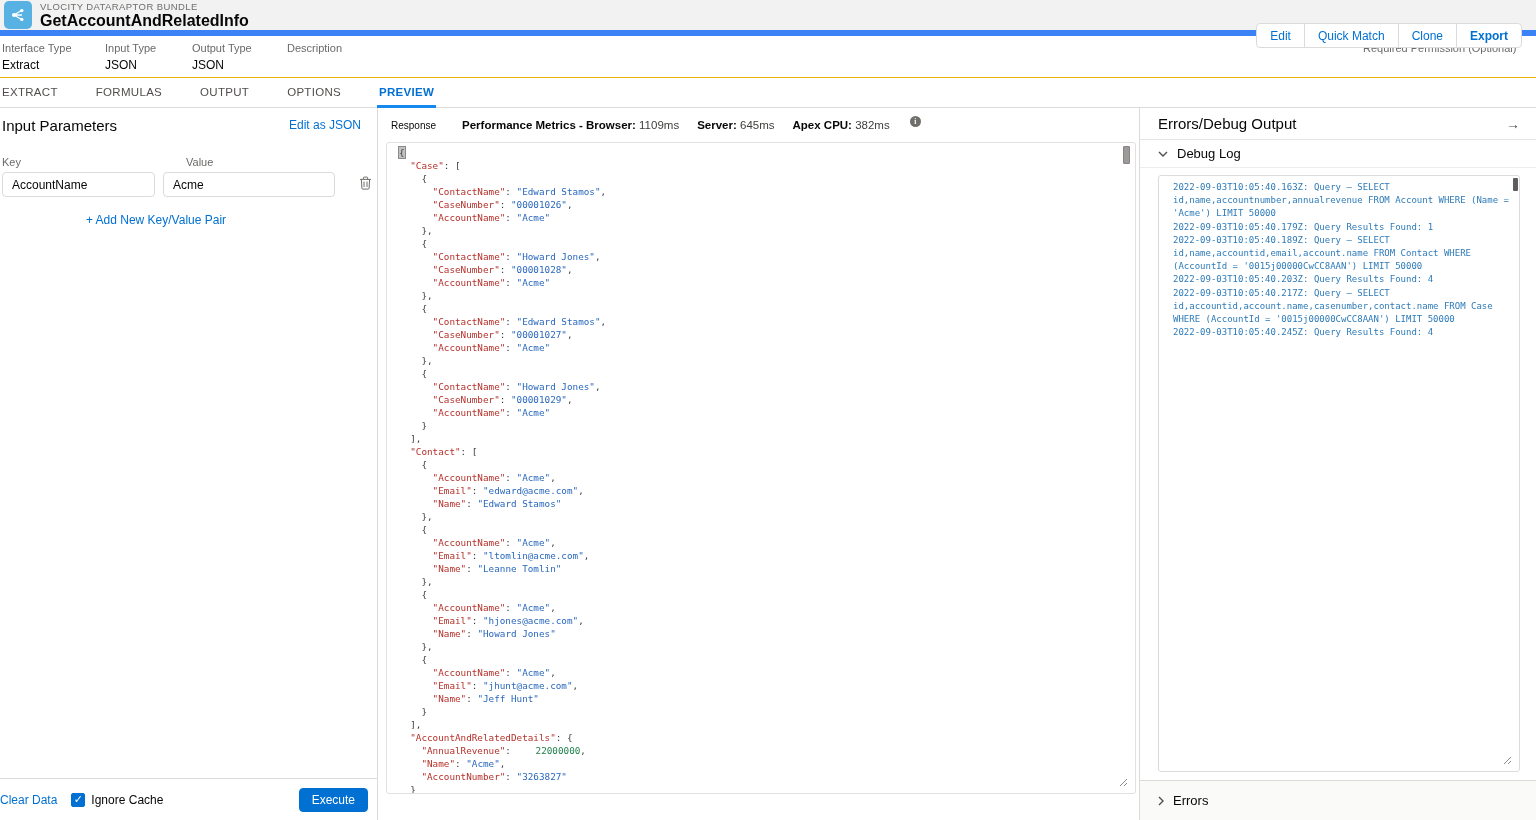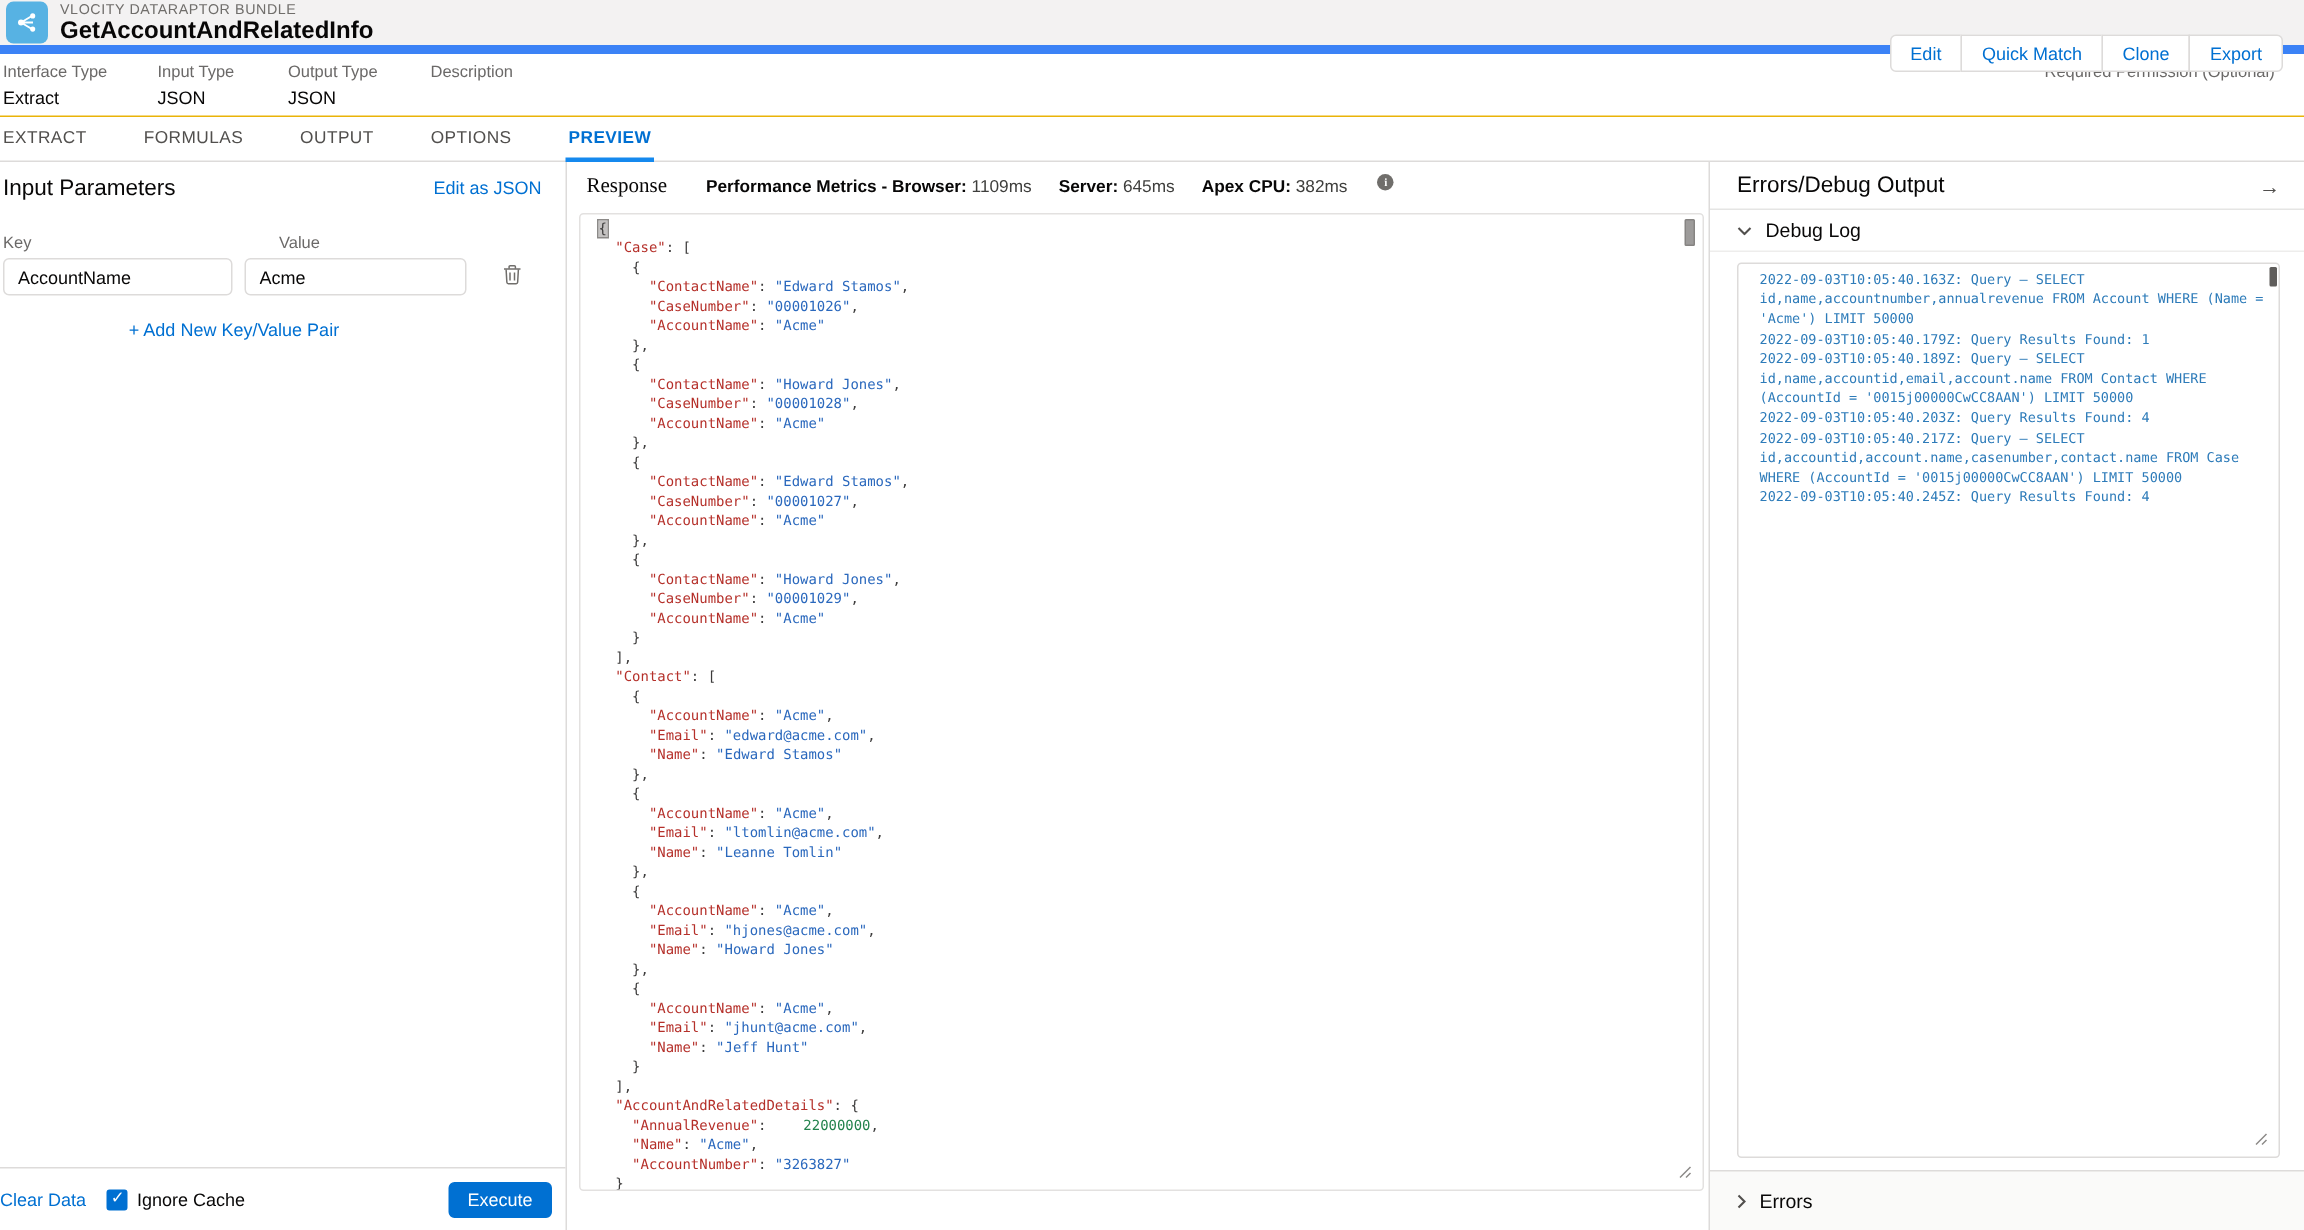--- a/index.html
+++ b/index.html
@@ -10,21 +10,21 @@
   .top-band { height:36px; background:#f3f2f2; border-bottom:6px solid #3b82f6;
     display:flex; align-items:center; position:relative; }
   .dr-icon { width:28px; height:28px; border-radius:5px; background:#57b2e3;
     margin:0 8px 0 4px; display:flex; align-items:center; justify-content:center; flex:none; }
   .app-label { font-size:9.5px; color:#706e6b; letter-spacing:.4px; line-height:11px; }
   .page-title { font-size:16px; font-weight:bold; color:#080707; line-height:18px; }
   .btn-group { position:absolute; right:14px; top:23px; display:flex; }
   .btn-group button { height:25px; padding:0 13px; background:#fff; border:1px solid #dddbda;
     color:#0070d2; font-size:12px; font-family:inherit; margin-left:-1px; cursor:pointer; }
   .btn-group button:first-child { border-radius:4px 0 0 4px; margin-left:0; }
-  .btn-group button:last-child { border-radius:0 4px 4px 0; }
+  .btn-group button:last-child { border-radius:0 4px 4px 0;font-weight:bold; }
 
   
   .meta-row { height:42px; border-bottom:1px solid #eab308; display:flex; padding:6px 0 0 2px; }
   .meta-field { margin-right:0; }
   .meta-field .lbl { font-size:11px; color:#6b6968; }
   .meta-field .val { font-size:12px; color:#080707; margin-top:4px; }
   .mf-0 { width:103px; } .mf-1 { width:87px; } .mf-2 { width:95px; } .mf-3 { width:173px; } .mf-4 { flex:1; }
 
   
   .tabs-row { height:30px; border-bottom:1px solid #dddbda; display:flex; align-items:stretch; }
@@ -41,38 +41,38 @@
   
   .panel-header { height:34px; display:flex; align-items:center; padding:0 16px 0 2px; }
   .panel-title { font-size:15px; color:#080707; }
   .link { color:#0070d2; font-size:12px; text-decoration:none; cursor:pointer; }
   .edit-json { margin-left:auto; }
   .kv-labels { display:flex; margin:14px 0 4px 2px; font-size:11px; color:#6b6968; }
   .kv-labels .k { width:184px; }
   .kv-row { display:flex; align-items:center; margin-left:2px; }
   .kv-row input { width:153px; height:25px; border:1px solid #dddbda; border-radius:4px;
     font-size:12px; font-family:inherit; color:#080707; padding:0 9px; outline:none; }
-  .kv-row input.val { margin-left:8px; width:148px; }
+  .kv-row input.val { margin-left:8px; width:172px; }
   .trash-btn { margin-left:22px; background:none; border:none; cursor:pointer; padding:2px; }
   .add-pair { display:block; text-align:center; width:312px; margin-top:16px; font-size:12px; }
   .left-footer { margin-top:auto; border-top:1px solid #dddbda; height:42px;
     display:flex; align-items:center; padding:0 9px 0 0; }
   .clear-data { font-size:12px; margin-left:0; }
   .checkbox { width:14px; height:14px; border:1px solid #b0adab; border-radius:2px; background:#fff;
     margin-left:14px; display:inline-flex; align-items:center; justify-content:center; cursor:pointer; }
   .checkbox .chk { display:none; color:#fff; font-size:11px; line-height:11px; }
   .checkbox.checked { background:#0070d2; border-color:#0070d2; }
   .checkbox.checked .chk { display:block; }
   .cb-label { font-size:12px; margin-left:6px; color:#080707; }
   .execute-btn { margin-left:auto; height:24px; padding:0 12px; background:#0070d2; color:#fff;
     border:1px solid #0070d2; border-radius:4px; font-size:12px; font-family:inherit; cursor:pointer; }
 
   
   .mid-header { height:34px; display:flex; align-items:center; padding-left:13px; }
-  .resp-title { font-size:14px; margin-right:26px;font-family:Liberation Serif, serif; }
+  .resp-title { font-size:10px; margin-right:26px; }
   .metric { font-size:11.5px; margin-right:18px; color:#3e3e3c; }
   .metric b { color:#080707; }
   .info-icon { width:11px; height:11px; border-radius:50%; background:#706e6b; color:#fff;
     font-size:7.5px; font-weight:bold; display:inline-flex; align-items:center; justify-content:center;
     margin-left:2px; position:relative; top:-4px; cursor:pointer; font-family:"Liberation Serif",serif; }
   .response-box { position:absolute; left:8px; right:3px; top:34px; bottom:26px;
     border:1px solid #e3e1e0; border-radius:3px; overflow:hidden; }
   .json-pre { font-family:"DejaVu Sans Mono", monospace; font-size:9.3px; line-height:13px;
     padding:3px 0 0 12px; color:#3c3b3b; white-space:pre; }
   .j-key { color:#b5302a; }

